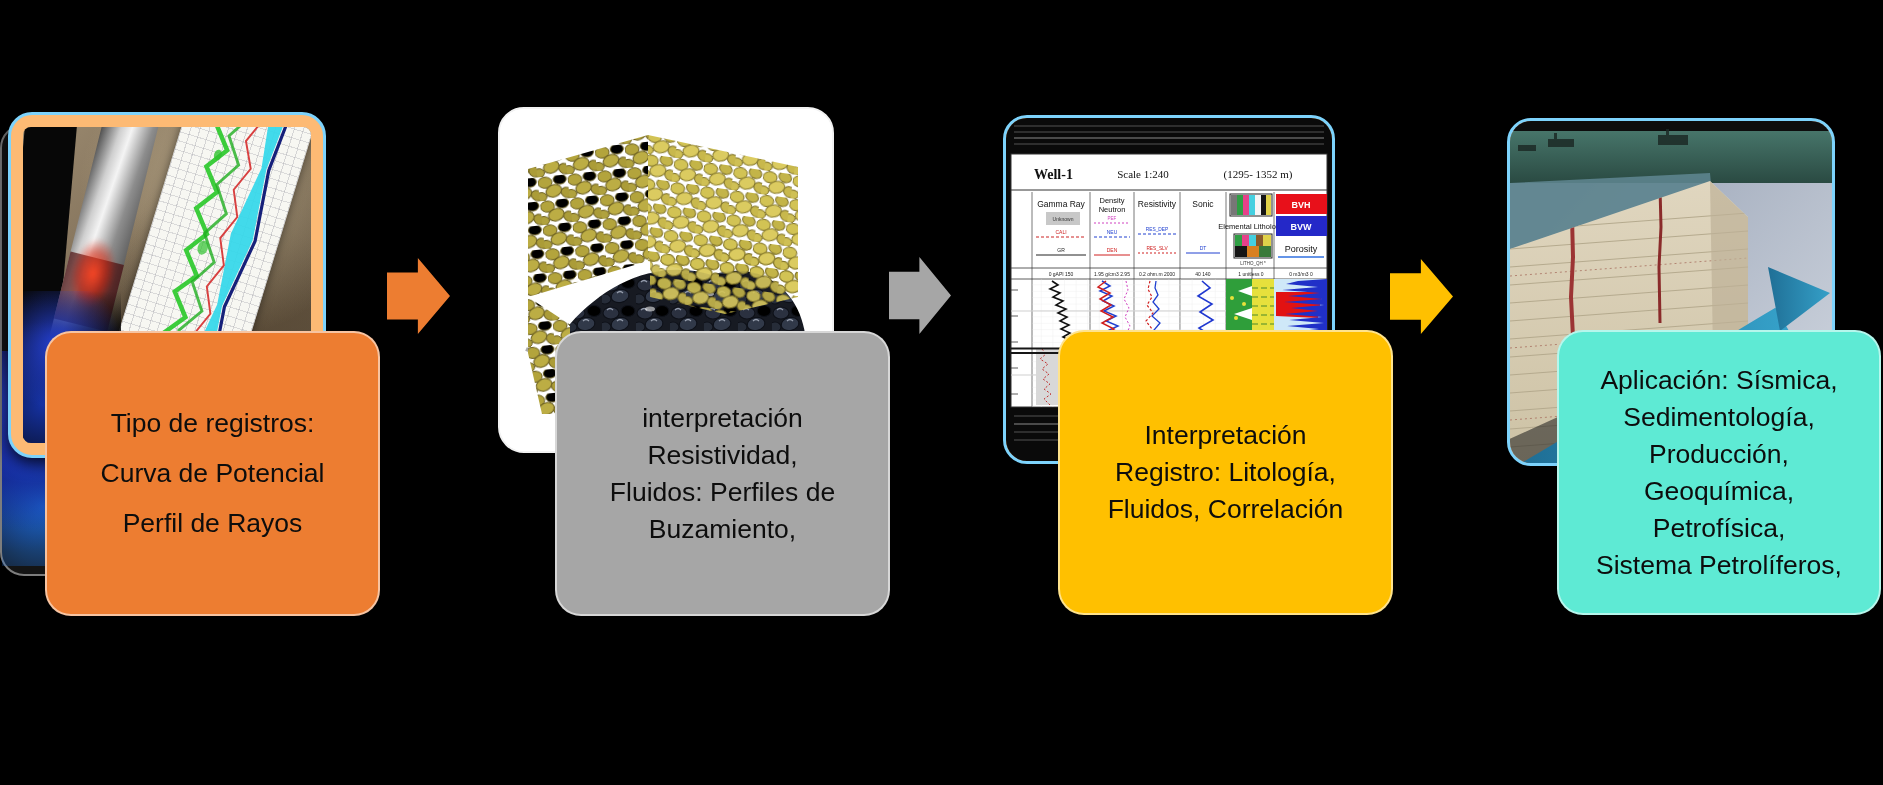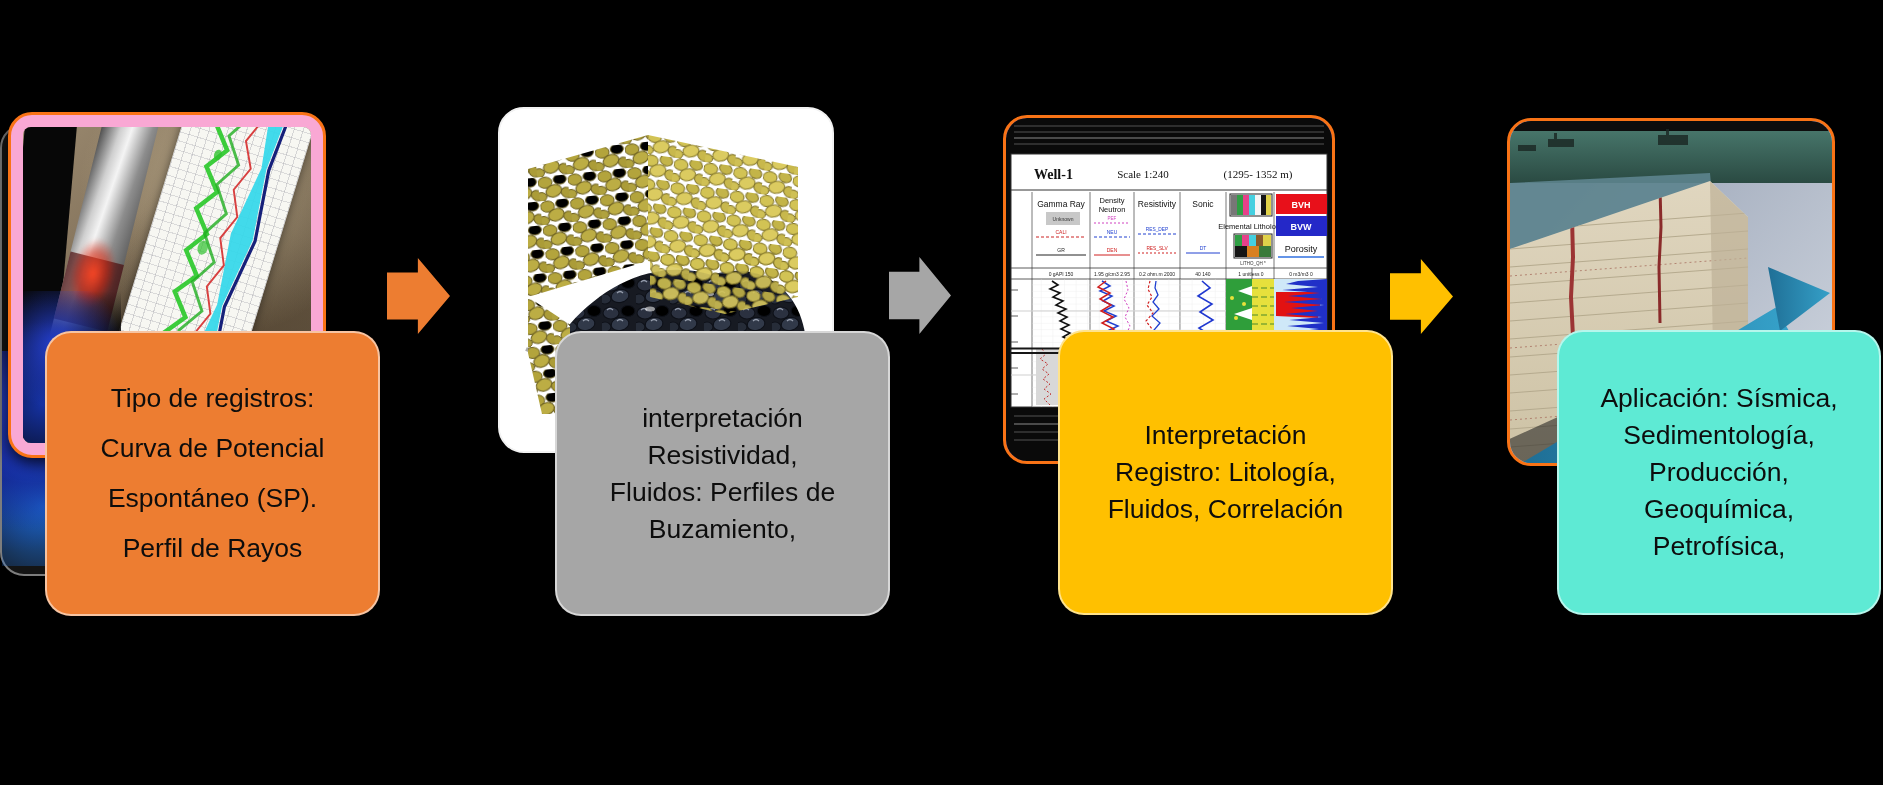--- a/index.html
+++ b/index.html
@@ -1,21 +1,21 @@
 <!DOCTYPE html>
 <html><head>
 <meta charset="utf-8">
 <style>
   html,body{margin:0;padding:0;background:#000;}
   .slide{position:relative;width:1883px;height:785px;background:#000;overflow:hidden;
          font-family:"Liberation Sans",sans-serif;}
   .abs{position:absolute;}
   
-  .photo{position:absolute;border:3px solid #f97316;border-radius:24px;overflow:hidden;
-         background:#f9a8d4;box-shadow:0 5px 16px rgba(0,0,0,.85);z-index:4;}
+  .photo{position:absolute;border:3px solid #7dd3fc;border-radius:24px;overflow:hidden;
+         background:#fdba74;box-shadow:0 5px 16px rgba(0,0,0,.85);z-index:4;}
   .card{position:absolute;border:2px solid #f2f2f2;border-radius:26px;overflow:hidden;
         background:#fff;box-shadow:0 5px 16px rgba(0,0,0,.85);z-index:4;}
   .backlayer{position:absolute;left:0;top:124px;width:285px;height:448px;background:#141414;
              border:2px solid #7d7d7d;border-radius:24px;z-index:1;}
   .blueglow{position:absolute;left:0;bottom:8px;width:98px;height:215px;
      background:
        radial-gradient(circle at 30% 25%, rgba(45,75,235,.95), rgba(20,30,150,.55) 45%, transparent 72%),
        radial-gradient(circle at 42% 72%, rgba(30,115,225,.85), transparent 60%),
        radial-gradient(circle at 18% 52%, rgba(12,22,130,.95), transparent 65%);}
   
@@ -381,35 +381,35 @@
     </svg>
   </div>
 
   <div class="blockarrow" style="left: 387px; top: 258px; width: 63px; height: 76px; background: rgb(237, 125, 49);"></div>
   <div class="blockarrow" style="left: 889px; top: 257px; width: 62px; height: 77px; background: rgb(166, 166, 166);"></div>
   <div class="blockarrow" style="left: 1390px; top: 259px; width: 63px; height: 75px; background: rgb(255, 192, 0);"></div>
 
   <div class="stepbox" style="left: 45px; top: 331px; background: rgb(237, 125, 49); gap: 13px;">
     <div>Tipo de registros:</div>
     <div>Curva de Potencial</div>
-    <div>Espontáneo (SP).</div>
     <div>Perfil de Rayos</div>
   </div>
   <div class="stepbox" style="left: 555px; top: 331px; background: rgb(166, 166, 166);">
     <div>interpretación</div>
     <div>Resistividad,</div>
     <div>Fluidos: Perfiles de</div>
     <div>Buzamiento,</div>
   </div>
   <div class="stepbox" style="left: 1058px; top: 330px; background: rgb(255, 192, 0);">
     <div>Interpretación</div>
     <div>Registro: Litología,</div>
     <div>Fluidos, Correlación</div>
   </div>
   <div class="stepbox" style="left: 1557px; top: 330px; width: 320px; background: #5eead4;">
     <div>Aplicación: Sísmica,</div>
     <div>Sedimentología,</div>
     <div>Producción,</div>
     <div>Geoquímica,</div>
     <div>Petrofísica,</div>
+    <div>Sistema Petrolíferos,</div>
   </div>
 
 </div>
 
 </body></html>

